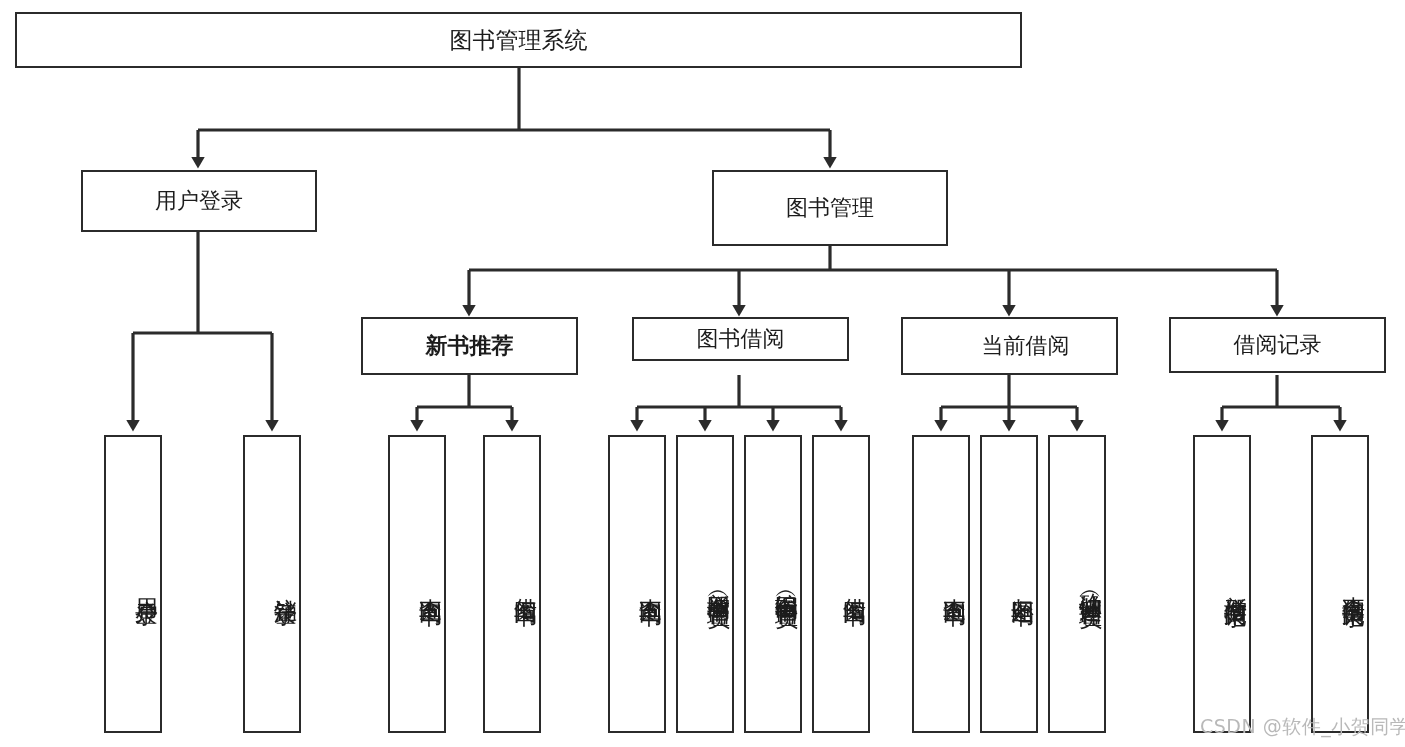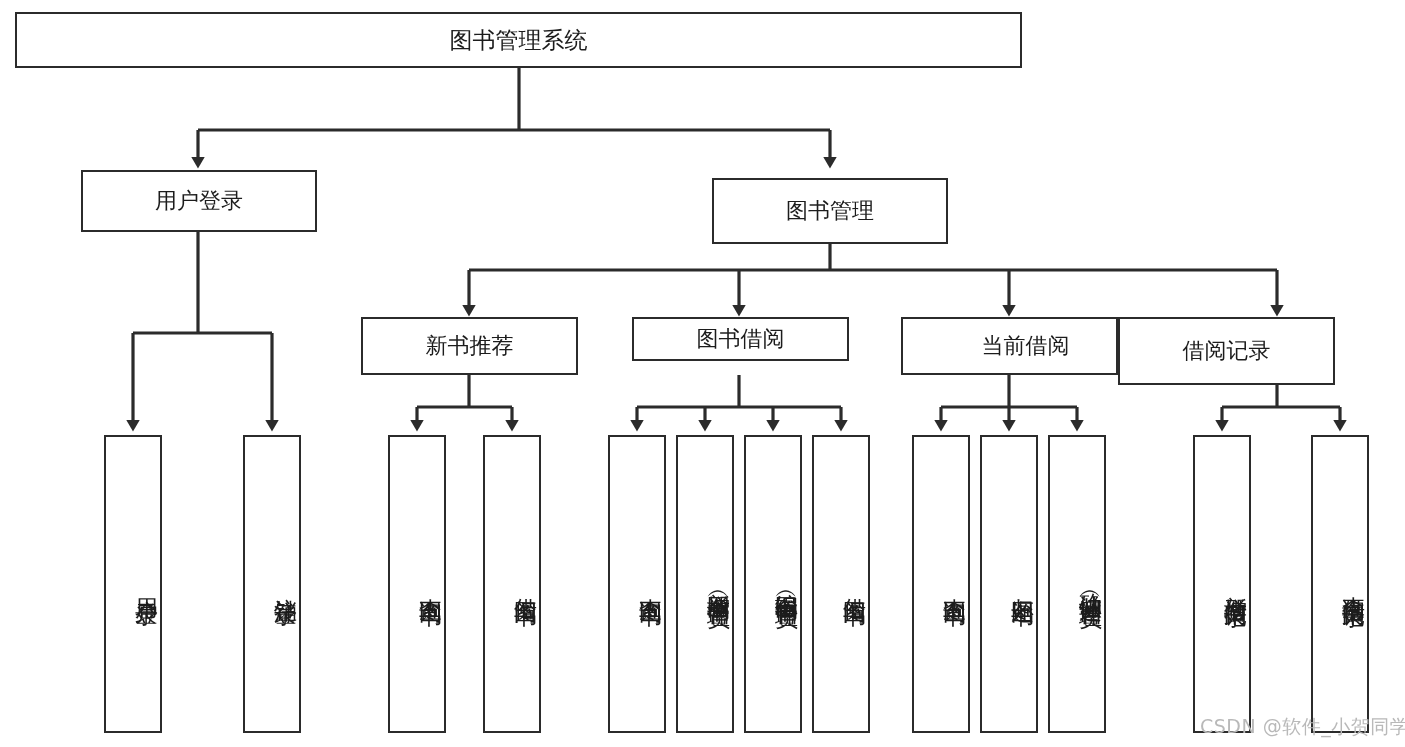--- a/index.html
+++ b/index.html
@@ -116,34 +116,34 @@
     </g>
   </svg>
 
   <div class="node root" style="left:15px;top:12px;width:1007px;height:56px;">
     <span>图书管理系统</span>
   </div>
 
   <div class="node lvl2" style="left:81px;top:170px;width:236px;height:62px;">
     <span>用户登录</span>
   </div>
-  <div class="node lvl2" style="left:712px;top:170px;width:236px;height:66px;margin-top:8px;">
+  <div class="node lvl2" style="left:712px;top:170px;width:236px;height:76px;">
     <span>图书管理</span>
   </div>
 
-  <div class="node lvl2" style="left:361px;top:317px;width:217px;height:58px;">
+  <div class="node lvl2" style="left:361px;top:317px;width:217px;height:58px;font-weight:bold;">
     <span>新书推荐</span>
   </div>
   <div class="node lvl2" style="left:632px;top:317px;width:217px;height:44px;">
     <span>图书借阅</span>
   </div>
   <div class="node lvl2" style="left:901px;top:317px;width:217px;height:58px;padding-left:32px;">
     <span>当前借阅</span>
   </div>
-  <div class="node lvl2" style="left:1118px;top:317px;width:217px;height:68px;">
+  <div class="node lvl2" style="left:1169px;top:317px;width:217px;height:56px;">
     <span>借阅记录</span>
   </div>
 
   <div class="node leaf" style="left:104px;top:435px;width:58px;height:298px;">
     <span>用户登录</span>
   </div>
   <div class="node leaf" style="left:243px;top:435px;width:58px;height:298px;">
     <span>注销登录</span>
   </div>
 

